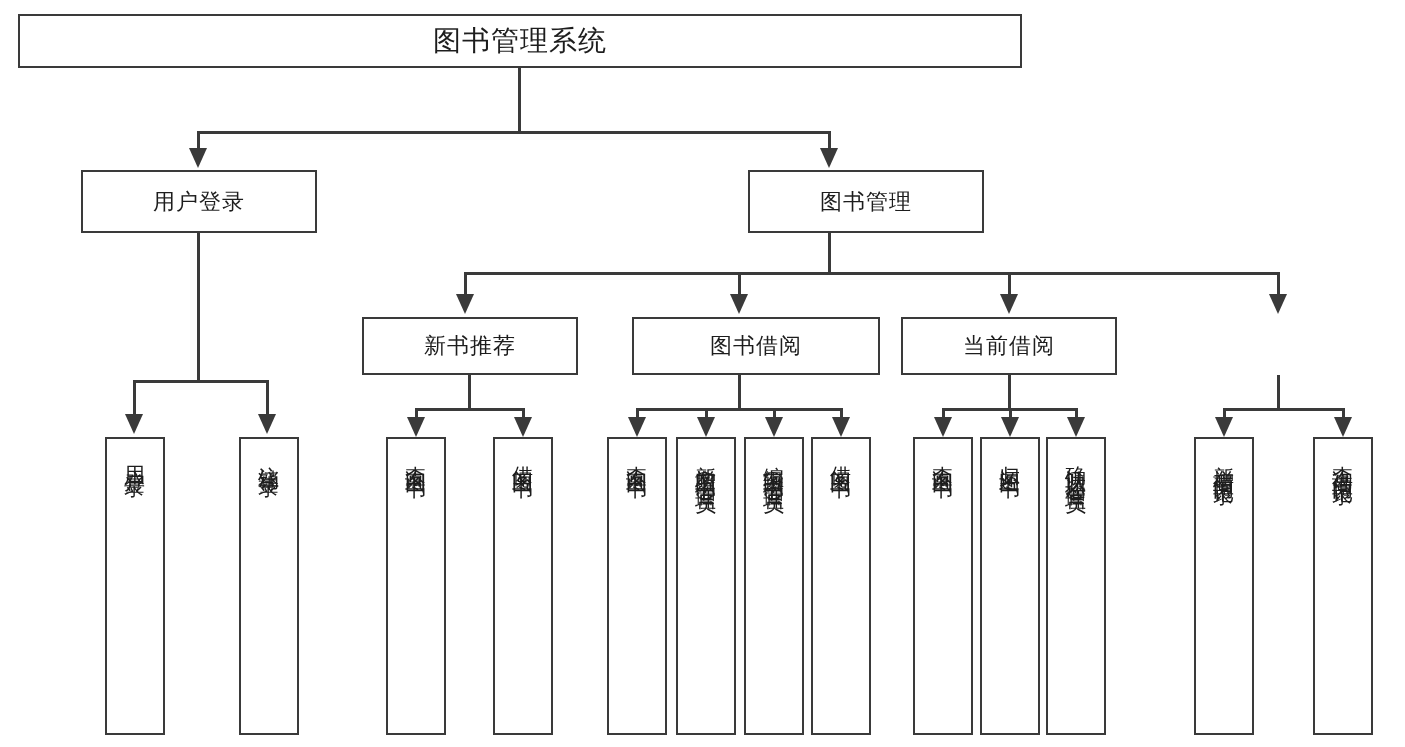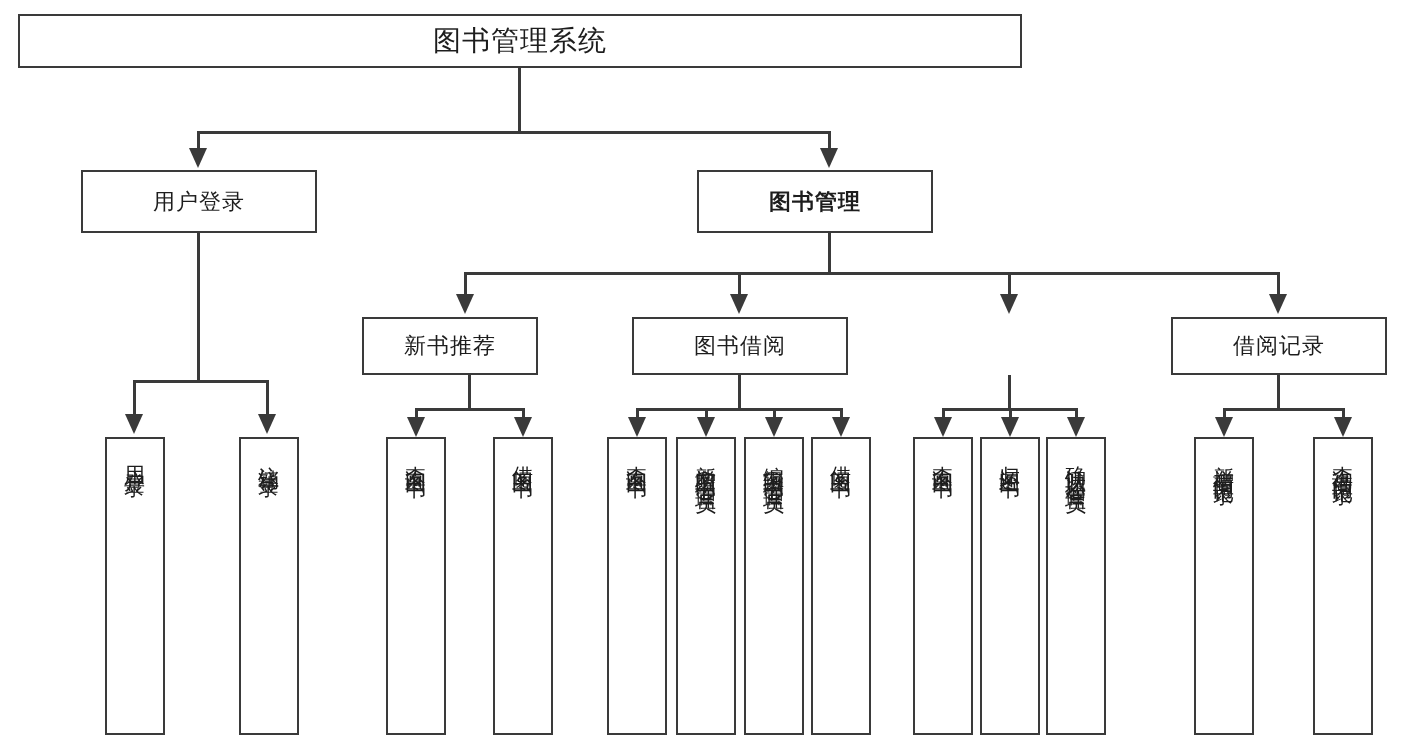--- a/index.html
+++ b/index.html
@@ -104,21 +104,21 @@
 
   <div class="vline" style="left:197px; top:131px; width:3px; height:19px;"></div>
   <div class="vline" style="left:828px; top:131px; width:3px; height:19px;"></div>
   <div class="arrow" style="left:189px; top:148px;"></div>
   <div class="arrow" style="left:820px; top:148px;"></div>
 
   <div class="node" style="left:81px; top:170px; width:236px; height:63px;">
     <span class="label">用户登录</span>
   </div>
 
-  <div class="node" style="left:697px; top:170px; width:236px; height:63px;font-weight:bold;">
+  <div class="node" style="left:748px; top:170px; width:236px; height:63px;">
     <span class="label">图书管理</span>
   </div>
 
   <div class="vline" style="left:197px; top:233px; width:3px; height:148px;"></div>
   <div class="hline" style="left:133px; top:380px; width:136px; height:3px;"></div>
   <div class="vline" style="left:133px; top:380px; width:3px; height:36px;"></div>
   <div class="vline" style="left:266px; top:380px; width:3px; height:36px;"></div>
   <div class="arrow" style="left:125px; top:414px;"></div>
   <div class="arrow" style="left:258px; top:414px;"></div>
 
@@ -126,28 +126,28 @@
   <div class="hline" style="left:464px; top:272px; width:816px; height:3px;"></div>
   <div class="vline" style="left:464px; top:272px; width:3px; height:24px;"></div>
   <div class="vline" style="left:738px; top:272px; width:3px; height:24px;"></div>
   <div class="vline" style="left:1008px; top:272px; width:3px; height:24px;"></div>
   <div class="vline" style="left:1277px; top:272px; width:3px; height:24px;"></div>
   <div class="arrow" style="left:456px; top:294px;"></div>
   <div class="arrow" style="left:730px; top:294px;"></div>
   <div class="arrow" style="left:1000px; top:294px;"></div>
   <div class="arrow" style="left:1269px; top:294px;"></div>
 
-  <div class="node" style="left:362px; top:317px; width:176px; height:58px;">
+  <div class="node" style="left:362px; top:317px; width:216px; height:58px;">
     <span class="label">新书推荐</span>
   </div>
-  <div class="node" style="left:632px; top:317px; width:216px; height:58px;">
+  <div class="node" style="left:632px; top:317px; width:248px; height:58px;">
     <span class="label">图书借阅</span>
   </div>
-  <div class="node" style="left:1171px; top:317px; width:216px; height:58px;">
-    <span class="label">借阅记录</span>
+  <div class="node" style="left:901px; top:317px; width:216px; height:58px;">
+    <span class="label">当前借阅</span>
   </div>
 
   <div class="vline" style="left:468px; top:375px; width:3px; height:35px;"></div>
   <div class="hline" style="left:415px; top:408px; width:110px; height:3px;"></div>
   <div class="vline" style="left:415px; top:408px; width:3px; height:12px;"></div>
   <div class="vline" style="left:522px; top:408px; width:3px; height:12px;"></div>
   <div class="arrow" style="left:407px; top:417px;"></div>
   <div class="arrow" style="left:514px; top:417px;"></div>
 
   <div class="vline" style="left:738px; top:375px; width:3px; height:35px;"></div>

